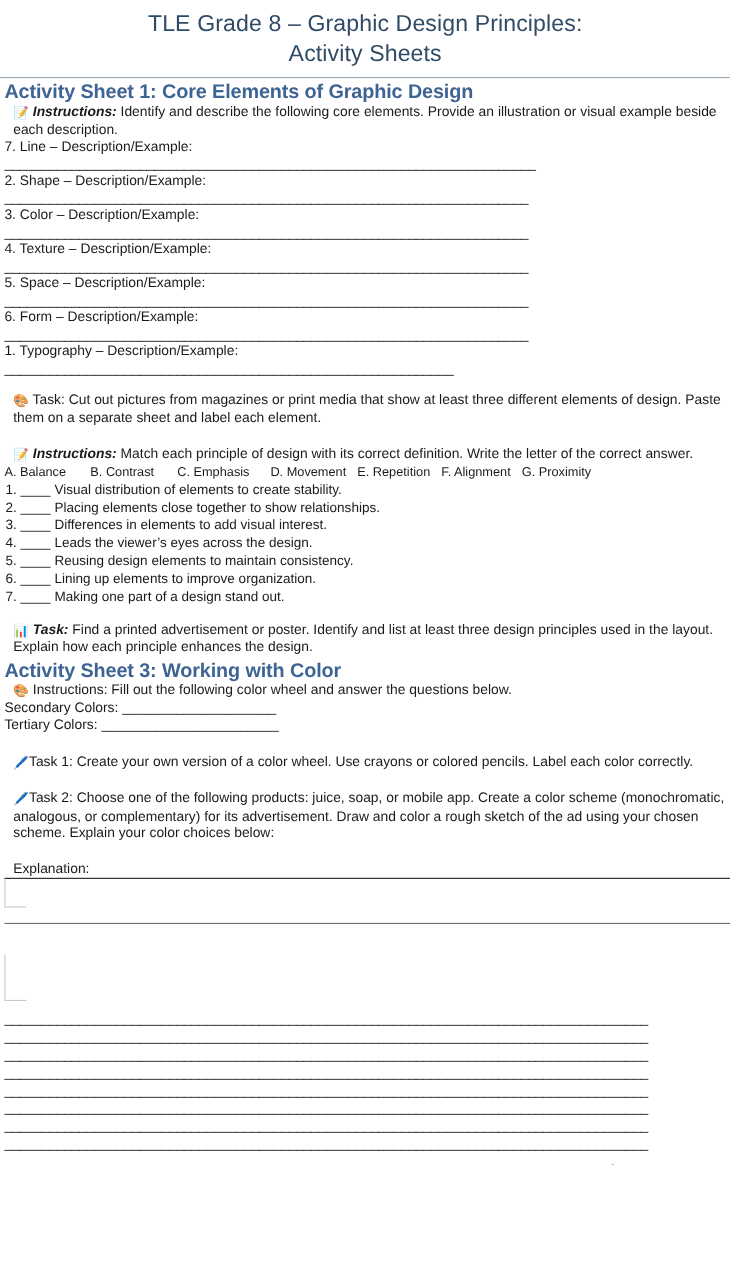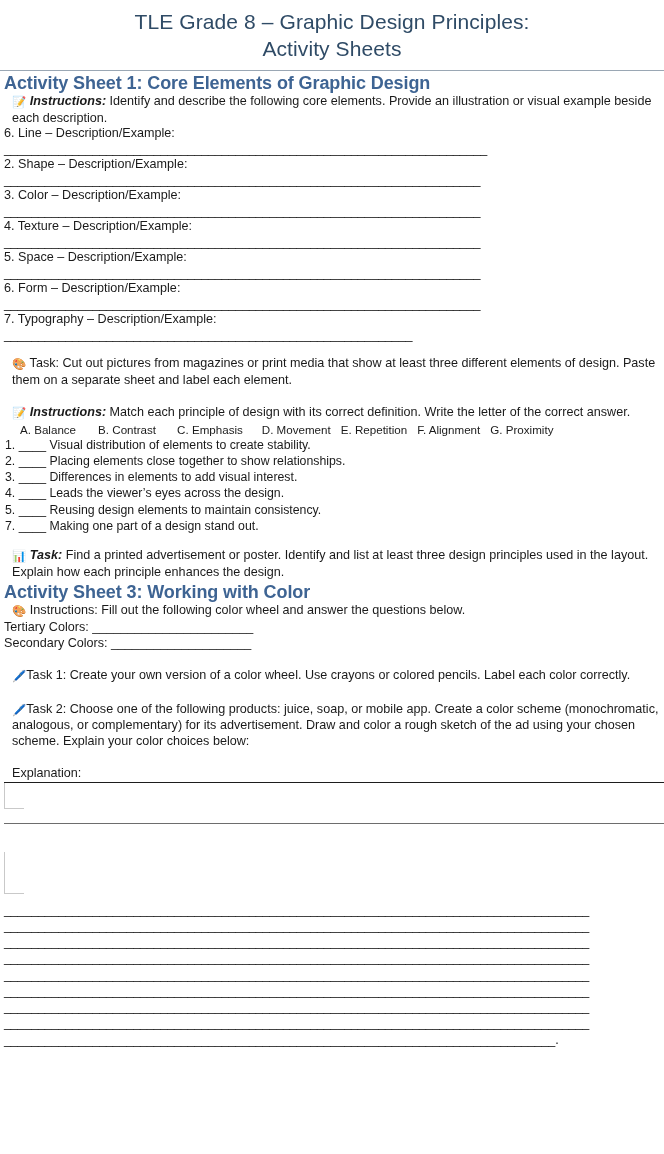--- a/index.html
+++ b/index.html
@@ -87,21 +87,21 @@
     letter-spacing: -0.2px;
     overflow: hidden;
     white-space: nowrap;
     font-family: "Liberation Sans", sans-serif;
   }
 
   
   .options-row {
     font-size: 11.6px;
     line-height: 15px;
-    padding-left: 20px;
+    padding-left: 4px;
     white-space: nowrap;
     margin: 0;
   }
   .options-row span.opt { display: inline-block; }
   .match-item {
     font-size: 12.3px;
     line-height: 15.3px;
     padding-left: 4px;
     white-space: nowrap;
     margin: 1px;
@@ -167,65 +167,66 @@
   <div class="doc-title">
     <span>TLE Grade 8 – Graphic Design Principles:</span>
     <span class="title-line2">Activity Sheets</span>
   </div>
   <hr class="top-rule">
 
   <div class="section-heading">Activity Sheet 1: Core Elements of Graphic Design</div>
 
   <p class="para"><span class="emoji">📝</span> <span class="lbl-bolditalic">Instructions:</span><span> Identify and describe the following core elements. Provide an illustration or visual example beside each description.</span></p>
 
-  <div class="elem-row">6. Line – Description/Example:</div>
+  <div class="elem-row">7. Line – Description/Example:</div>
   <div class="rule-line">_______________________________________________________________________</div>
   <div class="elem-row">2. Shape – Description/Example:</div>
   <div class="rule-line">______________________________________________________________________</div>
   <div class="elem-row">3. Color – Description/Example:</div>
   <div class="rule-line">______________________________________________________________________</div>
   <div class="elem-row">4. Texture – Description/Example:</div>
   <div class="rule-line">______________________________________________________________________</div>
   <div class="elem-row">5. Space – Description/Example:</div>
   <div class="rule-line">______________________________________________________________________</div>
   <div class="elem-row">6. Form – Description/Example:</div>
   <div class="rule-line">______________________________________________________________________</div>
-  <div class="elem-row">7. Typography – Description/Example:</div>
+  <div class="elem-row">1. Typography – Description/Example:</div>
   <div class="rule-line">____________________________________________________________</div>
 
   <div class="spacer-md"></div>
 
   <p class="para"><span class="emoji">🎨</span><span> Task: Cut out pictures from magazines or print media that show at least three different elements of design. Paste them on a separate sheet and label each element.</span></p>
 
   <div class="spacer-lg"></div>
 
 
   <p class="para"><span class="emoji">📝</span> <span class="lbl-bolditalic">Instructions:</span><span> Match each principle of design with its correct definition. Write the letter of the correct answer.</span></p>
 
   <div class="options-row">
     <span class="opt" style="margin-right:22px">A. Balance</span><span class="opt" style="margin-right:21px">B. Contrast</span><span class="opt" style="margin-right:19px">C. Emphasis</span><span class="opt" style="margin-right:10px">D. Movement</span><span class="opt" style="margin-right:10px">E. Repetition</span><span class="opt" style="margin-right:10px">F. Alignment</span><span class="opt">G. Proximity</span>
   </div>
 
   <div class="match-item">1. ____ Visual distribution of elements to create stability.</div>
   <div class="match-item">2. ____ Placing elements close together to show relationships.</div>
   <div class="match-item">3. ____ Differences in elements to add visual interest.</div>
   <div class="match-item">4. ____ Leads the viewer’s eyes across the design.</div>
   <div class="match-item">5. ____ Reusing design elements to maintain consistency.</div>
+  <div class="match-item">6. ____ Lining up elements to improve organization.</div>
   <div class="match-item">7. ____ Making one part of a design stand out.</div>
 
   <div class="spacer-md"></div>
 
   <p class="para"><span class="emoji">📊</span> <span class="lbl-bolditalic">Task:</span><span> Find a printed advertisement or poster. Identify and list at least three design principles used in the layout. Explain how each principle enhances the design.</span></p>
 
   <div class="section-heading">Activity Sheet 3: Working with Color</div>
 
   <p class="para"><span class="emoji">🎨</span><span> Instructions: Fill out the following color wheel and answer the questions below.</span></p>
 
+  <div class="color-field"><span>Secondary Colors: </span><span>____________________</span></div>
   <div class="color-field"><span>Tertiary Colors: </span><span>_______________________</span></div>
-  <div class="color-field"><span>Secondary Colors: </span><span>____________________</span></div>
 
   <div class="spacer-lg"></div>
 
   <p class="para"><span class="emoji">🖊️</span><span>Task 1: Create your own version of a color wheel. Use crayons or colored pencils. Label each color correctly.</span></p>
 
   <div class="spacer-lg"></div>
 
   <p class="para"><span class="emoji">🖊️</span><span>Task 2: Choose one of the following products: juice, soap, or mobile app. Create a color scheme (monochromatic, analogous, or complementary) for its advertisement. Draw and color a rough sketch of the ad using your chosen scheme. Explain your color choices below:</span></p>
 
   <div class="spacer-lg"></div>

